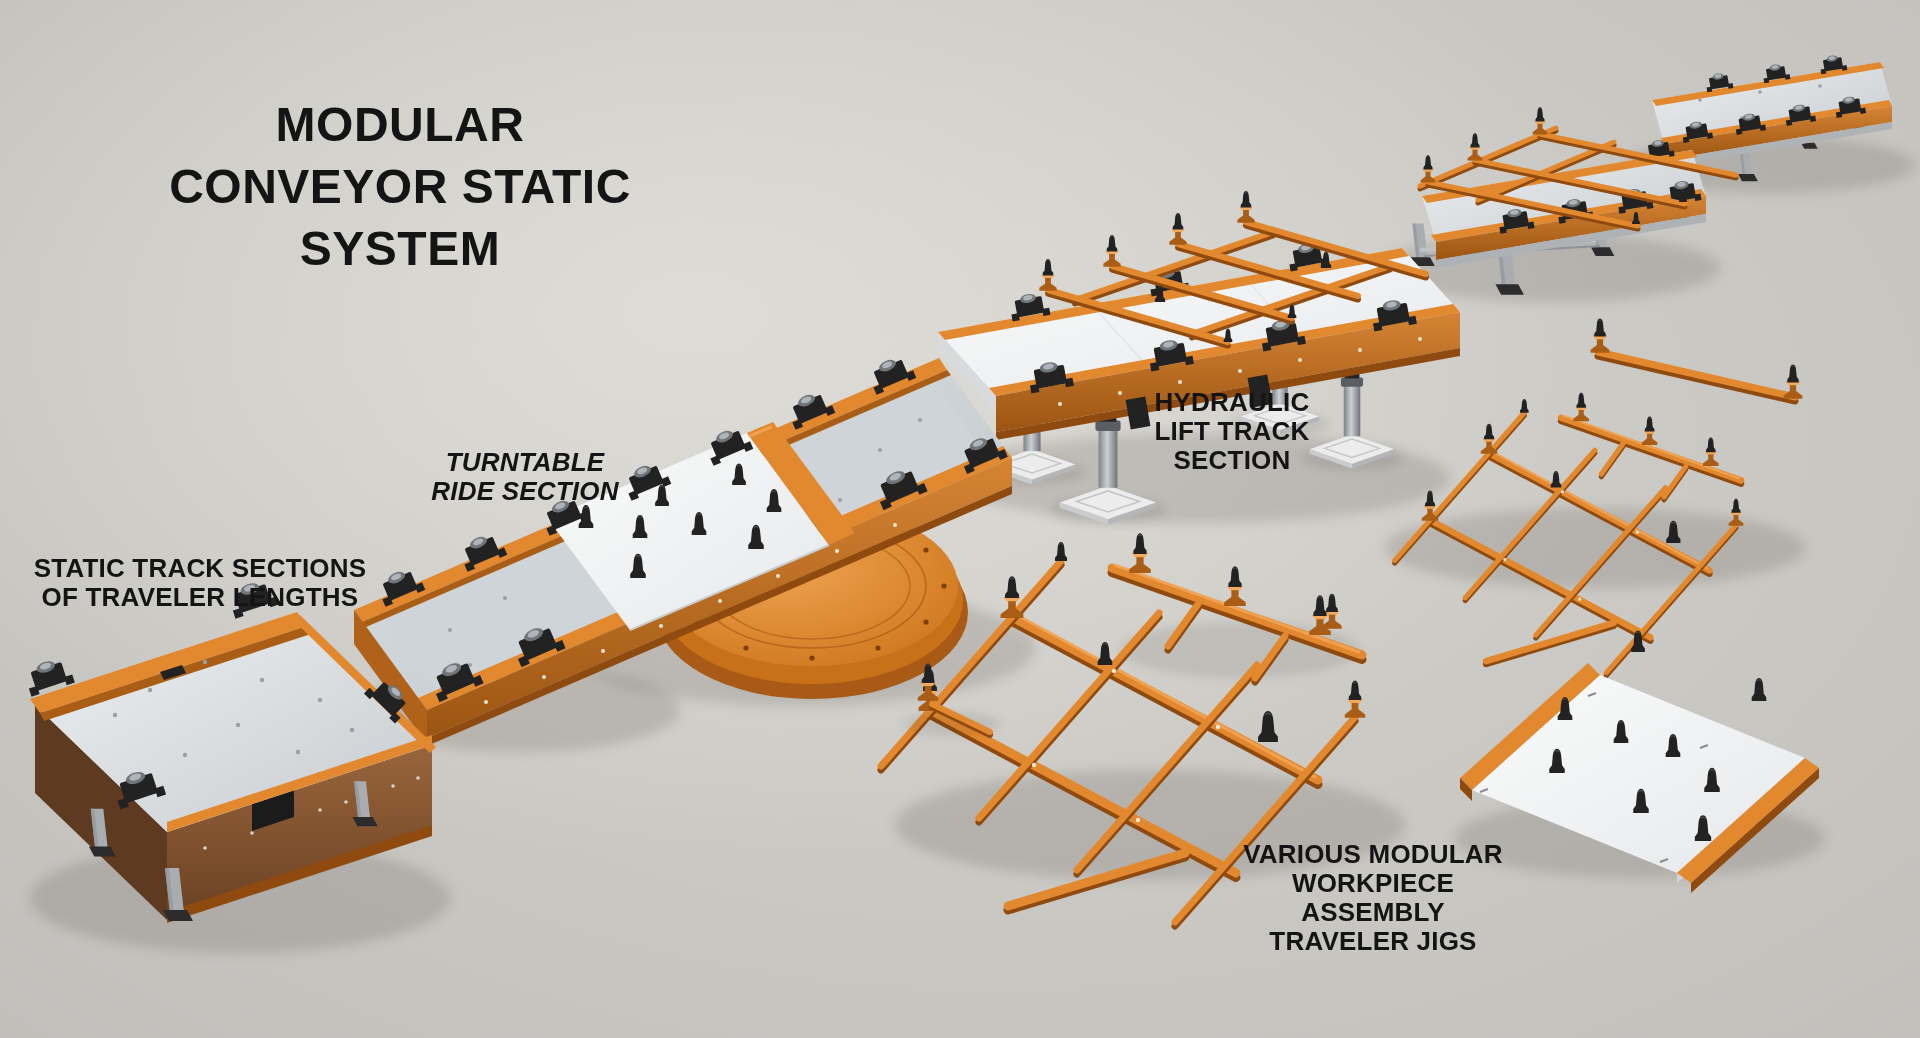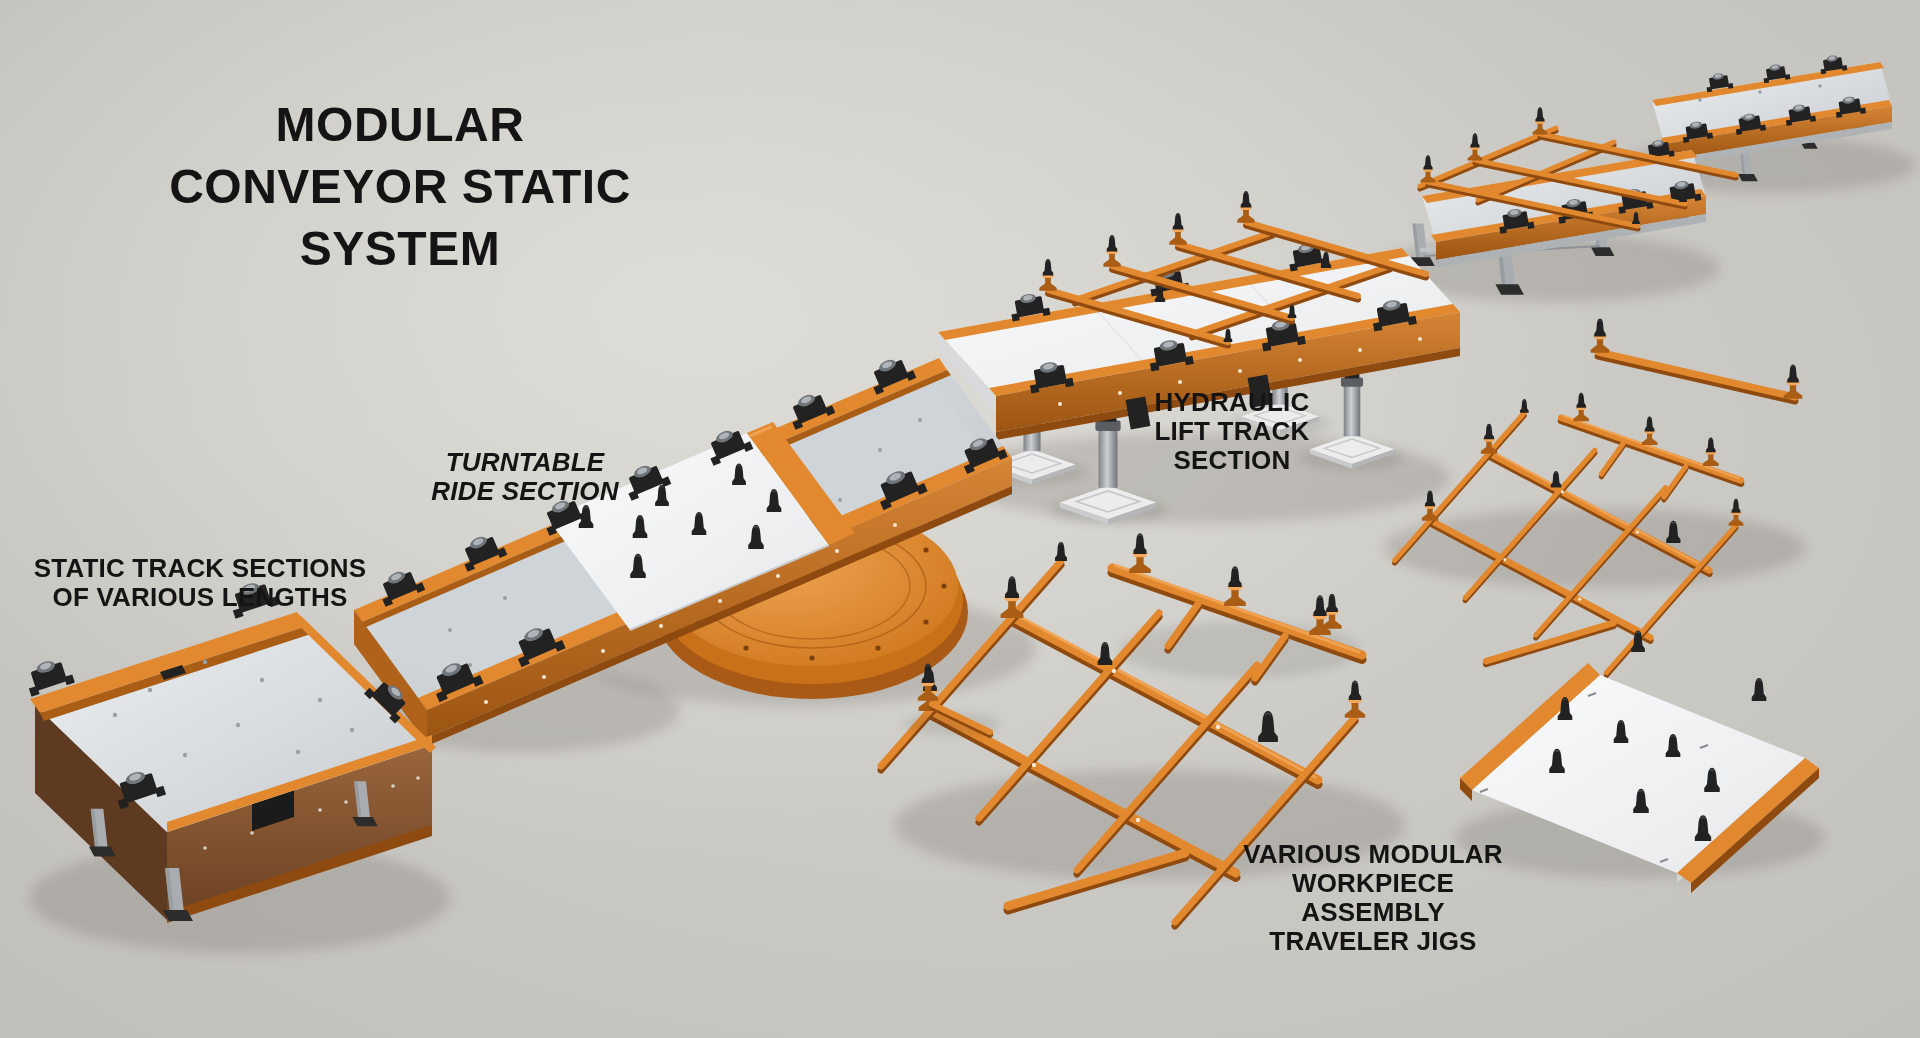--- a/index.html
+++ b/index.html
@@ -415,21 +415,21 @@
   </g>
 </svg>
 
 <div class="title">
   <span>MODULAR</span>
   <span>CONVEYOR STATIC SYSTEM</span>
 </div>
 
 <div class="lbl" id="lbl-static">
   <span>STATIC TRACK SECTIONS</span>
-  <span>OF VARIOUS LENGTHS</span>
+  <span>OF TRAVELER LENGTHS</span>
 </div>
 
 <div class="lbl" id="lbl-turntable">
   <span>TURNTABLE</span>
   <span>RIDE SECTION</span>
 </div>
 
 <div class="lbl" id="lbl-hydraulic">
   <span>HYDRAULIC</span>
   <span>LIFT TRACK</span>

